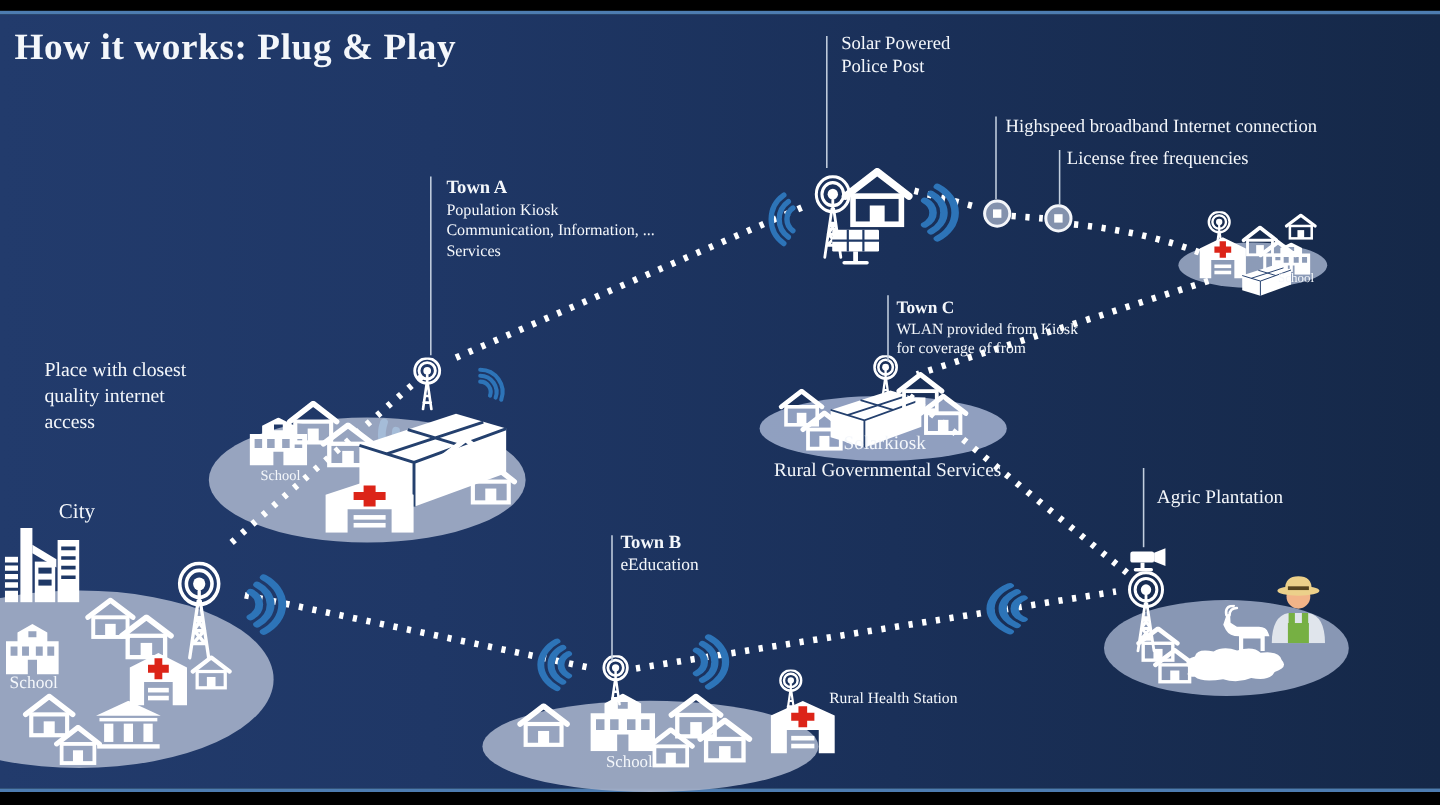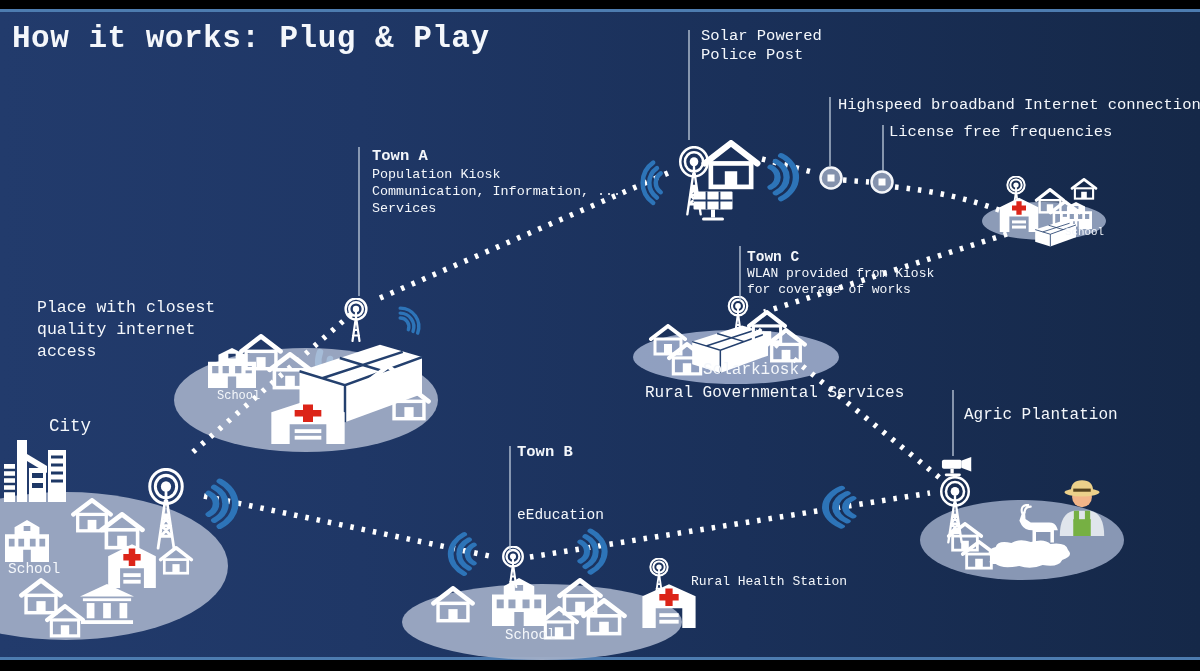--- a/index.html
+++ b/index.html
@@ -1,36 +1,36 @@
 <!DOCTYPE html>
 <html><head>
 <meta charset="utf-8">
 <style>
   html,body{margin:0;padding:0;background:#000;}
   .stage{position:relative;width:1200px;height:671px;background:#000;overflow:hidden;
-         font-family:Liberation Mono, monospace;}
+         font-family:Liberation Serif, serif;}
   .slide-bg{position:absolute;left:0;top:9px;width:1200px;height:651px;
     border-top:3px solid #4d7cb0;border-bottom:3px solid #4d7cb0;box-sizing:border-box;
     background:linear-gradient(90deg,#223b6c 0%,#1f3766 30%,#1a3059 62%,#152848 100%);}
   .diagram-svg{position:absolute;left:0;top:0;width:1200px;height:671px;}
   .lbl{position:absolute;color:#f4f7fb;white-space:nowrap;line-height:1.25;}
   .title{left:12px;top:20px;font-size:31px;font-weight:bold;letter-spacing:.5px;}
   .t15{font-size:15.5px;}
   .bold{font-weight:bold;}
   .police-callout{left:701px;top:27px;}
   .highspeed-callout{left:838px;top:96px;}
   .license-callout{left:889px;top:123px;}
   .towna-callout{left:372px;top:147px;}
   .towna-callout .desc{font-size:13.4px;line-height:17px;font-weight:normal;}
   .place-callout{left:37px;top:297px;font-size:16.5px;line-height:22px;}
   .city-callout{left:26px;top:416px;font-size:17.5px;margin-left:23px;}
   .school-city{left:8px;top:560px;font-size:14.5px;}
   .school-towna{left:217px;top:389px;font-size:12px;}
   .townb-callout{left:517px;top:443px;}
-  .townb-callout .desc{font-size:14.5px;font-weight:normal;margin-top:44px;}
+  .townb-callout .desc{font-size:14.5px;font-weight:normal;}
   .school-townb{left:505px;top:627px;font-size:14px;}
   .ruralhealth-callout{left:691px;top:574px;font-size:13px;}
   .townc-callout{left:747px;top:248px;}
   .townc-callout .name{font-size:14.5px;}
   .townc-callout .desc{font-size:13px;line-height:16px;font-weight:normal;}
   .solarkiosk-callout{left:703px;top:360px;font-size:16px;}
   .ruralgov-callout{left:645px;top:383px;font-size:16px;}
   .agric-callout{left:964px;top:405px;font-size:16px;}
   .school-topright{left:1065px;top:226px;font-size:10.8px;}
 </style>
@@ -272,20 +272,20 @@
   <div class="lbl townb-callout">
     <div class="t15 bold">Town B</div>
     <div class="desc">eEducation</div>
   </div>
   <div class="lbl school-townb">School</div>
   <div class="lbl ruralhealth-callout">Rural Health Station</div>
 
   <div class="lbl townc-callout">
     <div class="name bold">Town C</div>
     <div class="desc">WLAN provided from Kiosk</div>
-    <div class="desc">for coverage of works</div>
+    <div class="desc">for coverage of from</div>
   </div>
   <div class="lbl solarkiosk-callout">Solarkiosk</div>
   <div class="lbl ruralgov-callout">Rural Governmental Services</div>
 
   <div class="lbl agric-callout">Agric Plantation</div>
   <div class="lbl school-topright">School</div>
 </div>
 
 </body></html>

